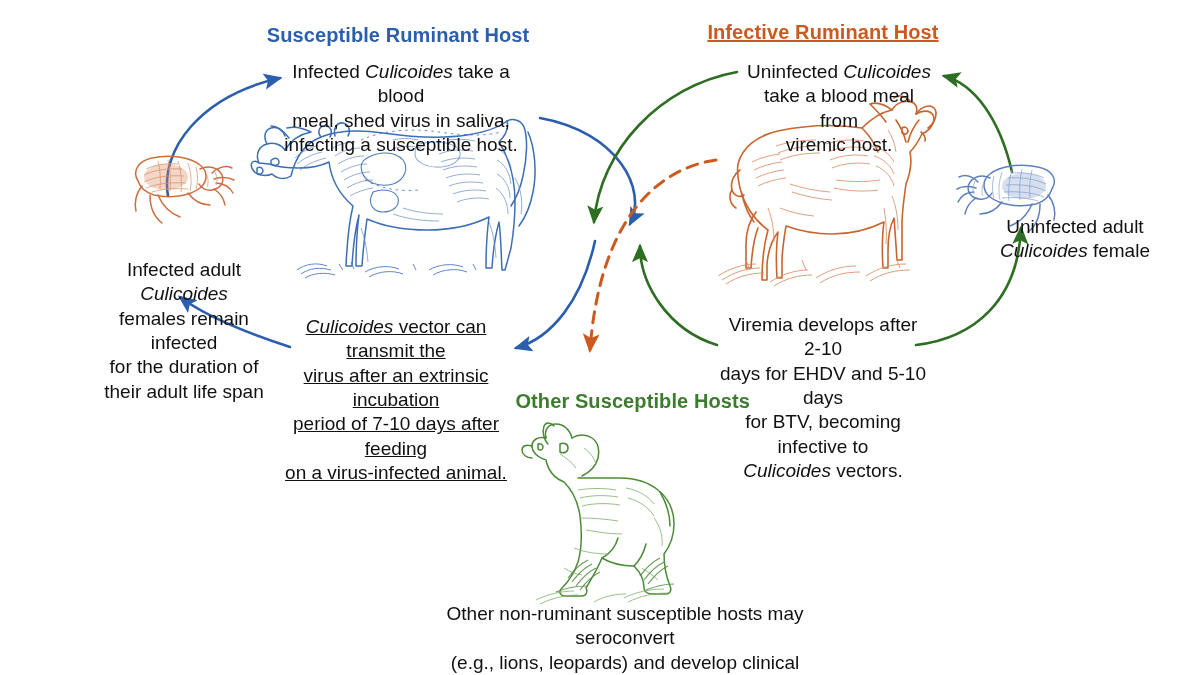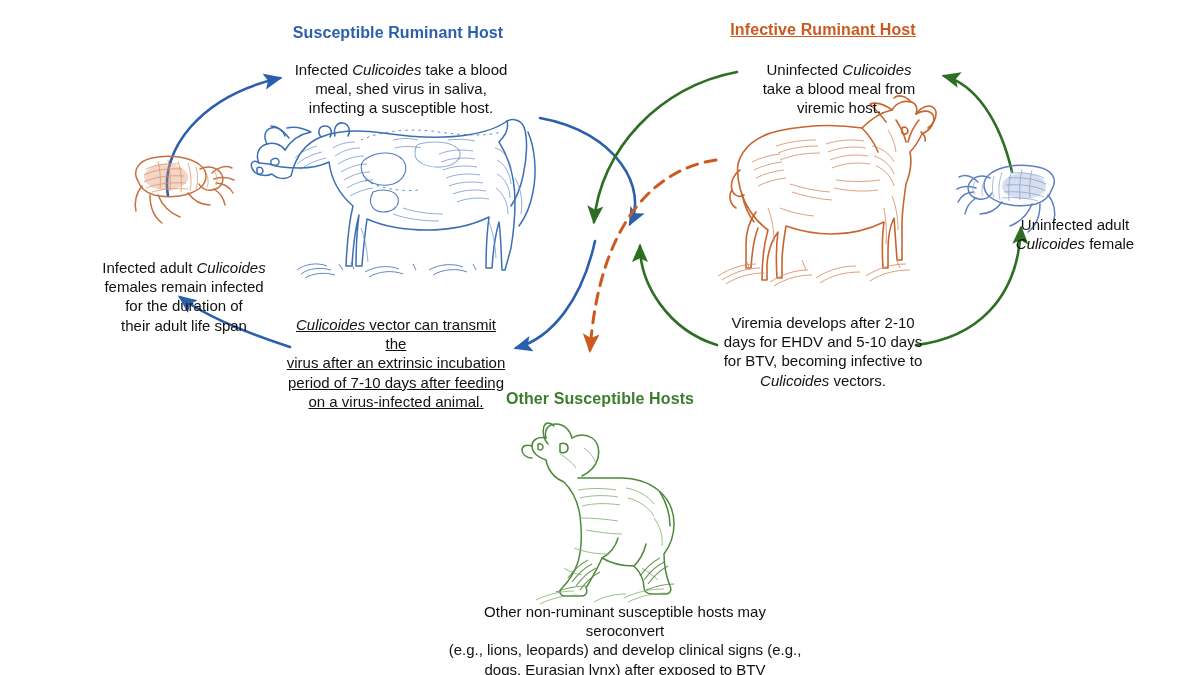--- a/index.html
+++ b/index.html
@@ -1,20 +1,20 @@
 <!DOCTYPE html>
 <html><head>
 <meta charset="utf-8">
 <style>
   html,body{margin:0;padding:0;background:#ffffff;}
   body{width:1200px;height:675px;position:relative;overflow:hidden;
        font-family:"Liberation Sans",sans-serif;color:#111;}
   #canvas{position:absolute;inset:0;width:1200px;height:675px;}
-  .lbl{position:absolute;text-align:center;line-height:1.28;font-size:15px;color:#111;}
-  .title{position:absolute;text-align:center;font-weight:bold;font-size:16px;letter-spacing:.1px;}
+  .lbl{position:absolute;text-align:center;line-height:1.28;font-size:19px;color:#111;}
+  .title{position:absolute;text-align:center;font-weight:bold;font-size:20px;letter-spacing:.1px;}
   .t-blue{color:#2b5fae;}
   .t-orange{color:#cc5a1e;}
   .t-green{color:#3a7d2c;}
   i{font-style:italic;}
   svg{display:block;overflow:visible;}
 </style>
 </head>
 <body>
 
 <svg id="canvas" viewBox="0 0 1200 675">
@@ -337,21 +337,21 @@
     <g fill="#7a96c8" opacity=".3">
       <ellipse cx="54" cy="21" rx="22" ry="13"></ellipse>
     </g>
   </g>
 </svg>
 
 <div class="title t-blue" style="left:248px;top:24px;width:300px;">Susceptible Ruminant Host</div>
 
 <div class="title t-orange" style="left:680px;top:21px;width:286px;text-decoration:underline;">Infective Ruminant Host</div>
 
-<div class="title t-green" style="left:450px;top:390px;width:300px;">Other Susceptible Hosts</div>
+<div class="title t-green" style="left:450px;top:390px;width:300px;text-align:right;">Other Susceptible Hosts</div>
 
 <div class="lbl" style="left:273px;top:60px;width:256px;">Infected <i>Culicoides</i> take a blood<br>meal, shed virus in saliva,<br>infecting a susceptible host.</div>
 
 <div class="lbl" style="left:746px;top:60px;width:186px;">Uninfected <i>Culicoides</i><br>take a blood meal from<br>viremic host.</div>
 
 <div class="lbl" style="left:94px;top:229px;width:180px;margin-top:29px;">Infected adult <i>Culicoides</i><br>females remain infected<br>for the duration of<br>their adult life span</div>
 
 <div class="lbl" style="left:1000px;top:215px;width:150px;">Uninfected adult<br><i>Culicoides</i> female</div>
 
 <div class="lbl" style="left:285px;top:315px;width:222px;text-decoration:underline;"><i>Culicoides</i> vector can transmit the<br>virus after an extrinsic incubation<br>period of 7-10 days after feeding<br>on a virus-infected animal.</div>

